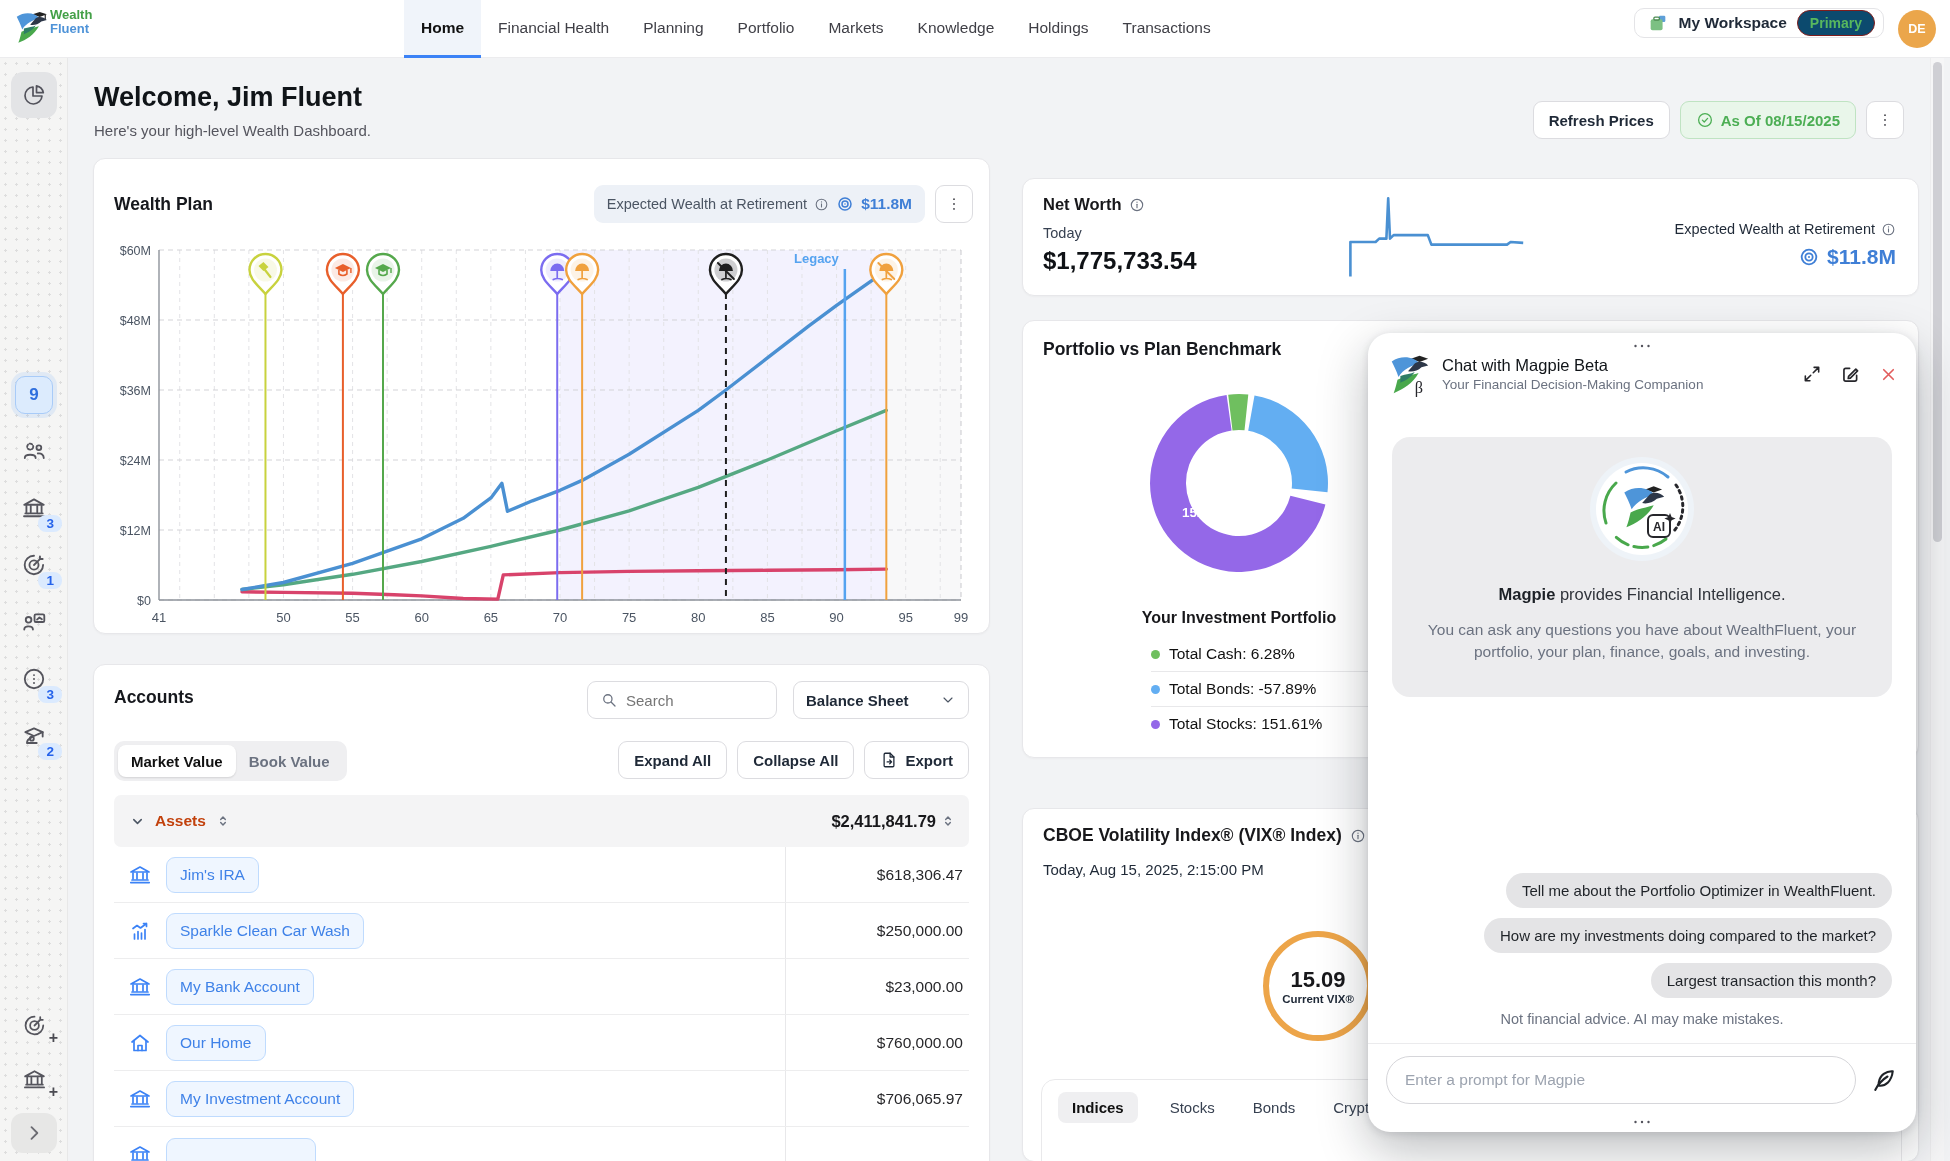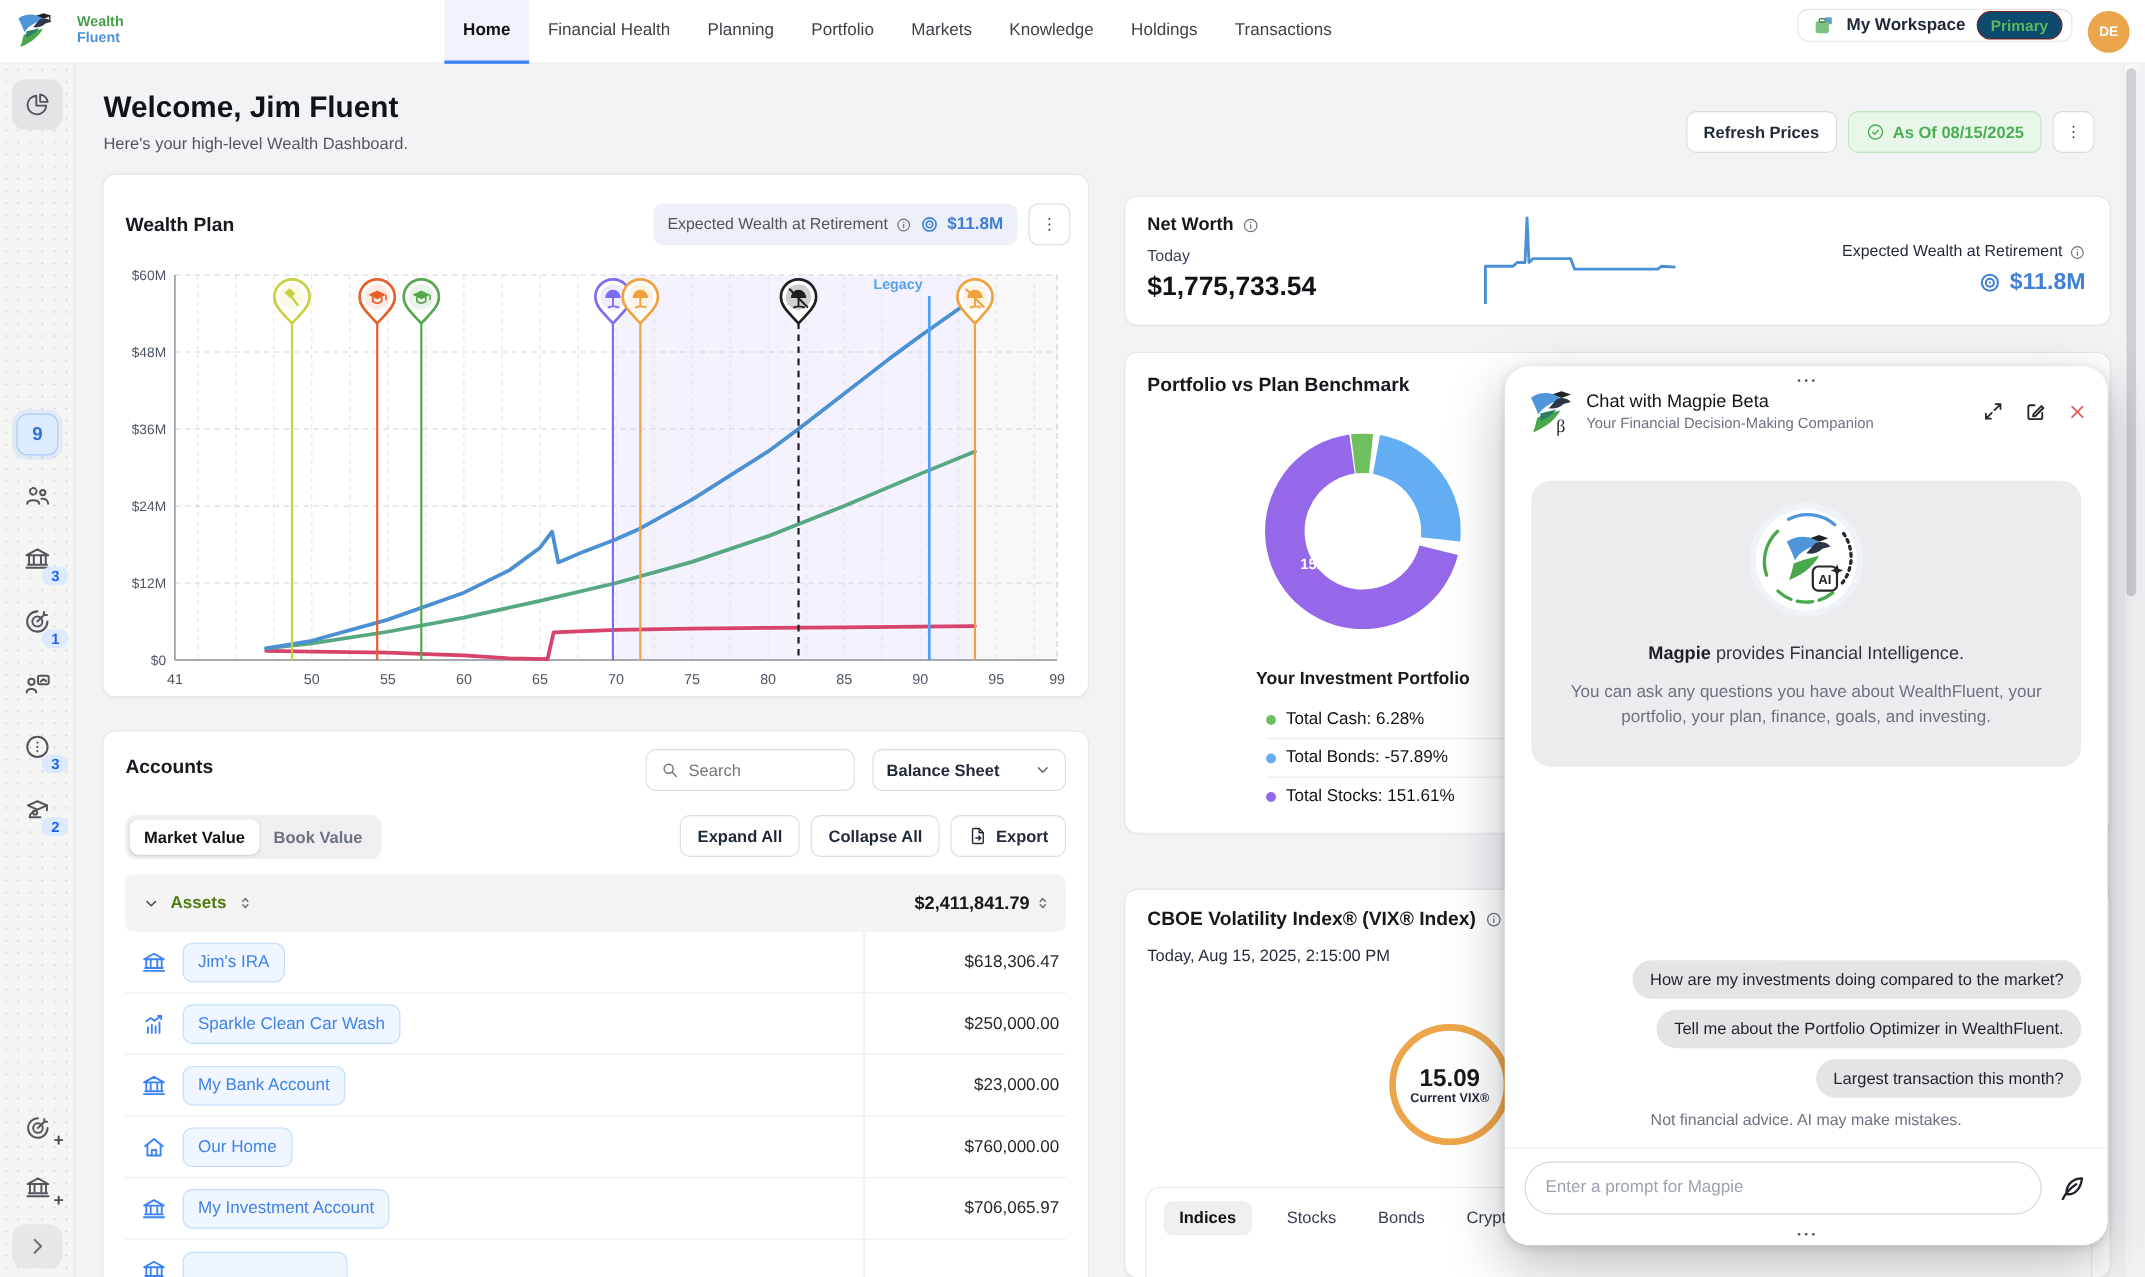--- a/index.html
+++ b/index.html
@@ -4,21 +4,21 @@
 <style>
   * { margin:0; padding:0; box-sizing:border-box; }
   html,body { width:1950px; height:1161px; }
   body { position:relative; overflow:hidden; background:#f2f3f5; font-family:"Liberation Sans",sans-serif; color:#18181b; }
   svg { display:block; }
   .ic { display:inline-flex; align-items:center; justify-content:center; }
   .ic svg { width:100%; height:100%; fill:none; stroke:currentColor; stroke-width:1.7; stroke-linecap:round; stroke-linejoin:round; }
 
   
   .topnav { position:absolute; left:0; top:0; right:0; height:58px; background:#fff; border-bottom:1px solid #ececee; z-index:40; }
-  .logo { position:absolute; left:12px; top:8px; display:flex; align-items:center; gap:20px; }
+  .logo { position:absolute; left:12px; top:8px; display:flex; gap:0; }
   .logo-text { line-height:1.05; font-weight:700; font-size:13px; }
   .logo-text .t1 { color:#43a047; } .logo-text .t2 { color:#4e93d8; }
   .navitems { position:absolute; left:404px; top:0; height:58px; display:flex; }
   .navitem { padding:0 17px; line-height:55px; font-size:15.5px; color:#3f3f46; cursor:pointer; }
   .navitem.active { background:#f0f4fa; border-bottom:3px solid #3b82f6; color:#111; font-weight:700; }
   .workspace { position:absolute; right:66px; top:8px; height:30px; border:1px solid #e4e4e7; border-radius:10px; display:flex; align-items:center; gap:10px; padding:0 8px 0 12px; background:#fff; }
   .workspace-label { font-size:15.5px; font-weight:700; color:#1f2937; }
   .primary-pill { font-size:14px; font-weight:700; color:#58b85e; background:#0c4a6e; border:1px solid #7f1d1d; border-radius:999px; padding:4px 12px; }
   .avatar { position:absolute; right:14px; top:10px; width:38px; height:38px; border-radius:50%; background:#eba64b; color:#fff; font-size:12.5px; font-weight:700; display:flex; align-items:center; justify-content:center; }
 
@@ -58,21 +58,21 @@
   #accounts-card { left:93px; top:664px; width:897px; height:510px; overflow:hidden; }
   .acc-head { position:absolute; left:20px; right:20px; top:22px; display:flex; align-items:center; }
   .search-box { position:absolute; right:212px; top:16px; width:190px; height:38px; border:1px solid #dcdce0; border-radius:9px; display:flex; align-items:center; gap:8px; padding:0 12px; color:#9ca3af; }
   .search-box input { border:none; outline:none; width:120px; font-size:15px; font-family:inherit; color:#374151; }
   .select-box { position:absolute; right:20px; top:16px; width:176px; height:38px; border:1px solid #dcdce0; border-radius:9px; display:flex; align-items:center; justify-content:space-between; padding:0 12px; font-size:15px; font-weight:600; color:#1f2937; cursor:pointer; }
   .toggle-group { position:absolute; left:20px; top:76px; background:#efeff1; border-radius:10px; padding:4px; display:flex; }
   .toggle-btn { height:32px; border-radius:8px; font-size:15px; font-weight:700; color:#6b7280; display:flex; align-items:center; padding:16px 13px; cursor:pointer; }
   .toggle-btn.on { background:#fff; color:#111; box-shadow:0 1px 2px rgba(0,0,0,.12); }
   .acc-actions { position:absolute; right:20px; top:76px; display:flex; gap:10px; }
   .tbl-head { position:absolute; left:20px; right:20px; top:130px; height:52px; background:#f4f4f5; border-radius:7px; display:flex; align-items:center; }
-  .tbl-head .left { display:flex; align-items:center; gap:10px; padding-left:16px; font-size:15.5px; font-weight:700; color:#4d7c0f; }
+  .tbl-head .left { display:flex; align-items:center; gap:10px; padding-left:16px; font-size:15.5px; font-weight:700; color:#c2410c; }
   .tbl-total { margin-left:auto; font-size:16.5px; font-weight:800; padding-right:14px; display:flex; align-items:center; gap:5px; }
   .rows { position:absolute; left:20px; right:20px; top:182px; }
   .row { height:56px; border-bottom:1px solid #ededee; display:flex; align-items:center; position:relative; }
   .row .ric { width:24px; height:24px; color:#3b82f6; margin-left:14px; }
   .chip { margin-left:14px; border:1px solid #bfdbfe; background:#eff6ff; color:#3f82e8; border-radius:9px; padding:8px 13px; font-size:15.5px; cursor:pointer; }
   .row .val { position:absolute; right:6px; font-size:15.5px; color:#27272a; }
   .col-div { position:absolute; left:691px; top:130px; bottom:-400px; width:1px; background:#e8e8ea; }
 
   
   #networth-card { left:1022px; top:178px; width:897px; height:118px; }
@@ -739,22 +739,22 @@
         </g>
         <rect x="52" y="52" width="22" height="22" rx="5" fill="#fff" stroke="#26262b" stroke-width="2"></rect>
         <text x="57" y="68" font-size="12" font-weight="bold" fill="#26262b" font-family="Liberation Sans, sans-serif" id="ai-badge-text">AI</text>
         <path d="M74 50 l1.6 4 4 1.6 -4 1.6 -1.6 4 -1.6 -4 -4 -1.6 4 -1.6 Z" fill="#26262b"></path>
       </svg>
     </div>
     <div class="welcome-line"><b>Magpie</b><span> provides Financial Intelligence.</span></div>
     <div class="welcome-desc">You can ask any questions you have about WealthFluent, your portfolio, your plan, finance, goals, and investing.</div>
   </div>
   <div class="pills" id="chat-pills">
+      <div class="pill">Tell me about the Portfolio Optimizer in WealthFluent.</div>
       <div class="pill">How are my investments doing compared to the market?</div>
-      <div class="pill">Tell me about the Portfolio Optimizer in WealthFluent.</div>
       <div class="pill">Largest transaction this month?</div>
     </div>
   <div class="disclaimer">Not financial advice. AI may make mistakes.</div>
   <div class="chat-inputrow">
     <input class="chat-input" placeholder="Enter a prompt for Magpie" style="">
     <span class="ic" style="width:28px;height:28px;color:#1f2328;">
         <svg viewBox="0 0 24 24" style="stroke-width:1.8;">
           <path d="M19.5 4.5 C14 4 8.5 8 7.5 14 C7.3 15.5 7.5 16.6 7.6 16.8 C13.5 17.5 18.5 13 19.5 4.5 Z"></path>
           <path d="M4.5 20.5 C7 15.5 11 11.5 15 9"></path>
         </svg>

